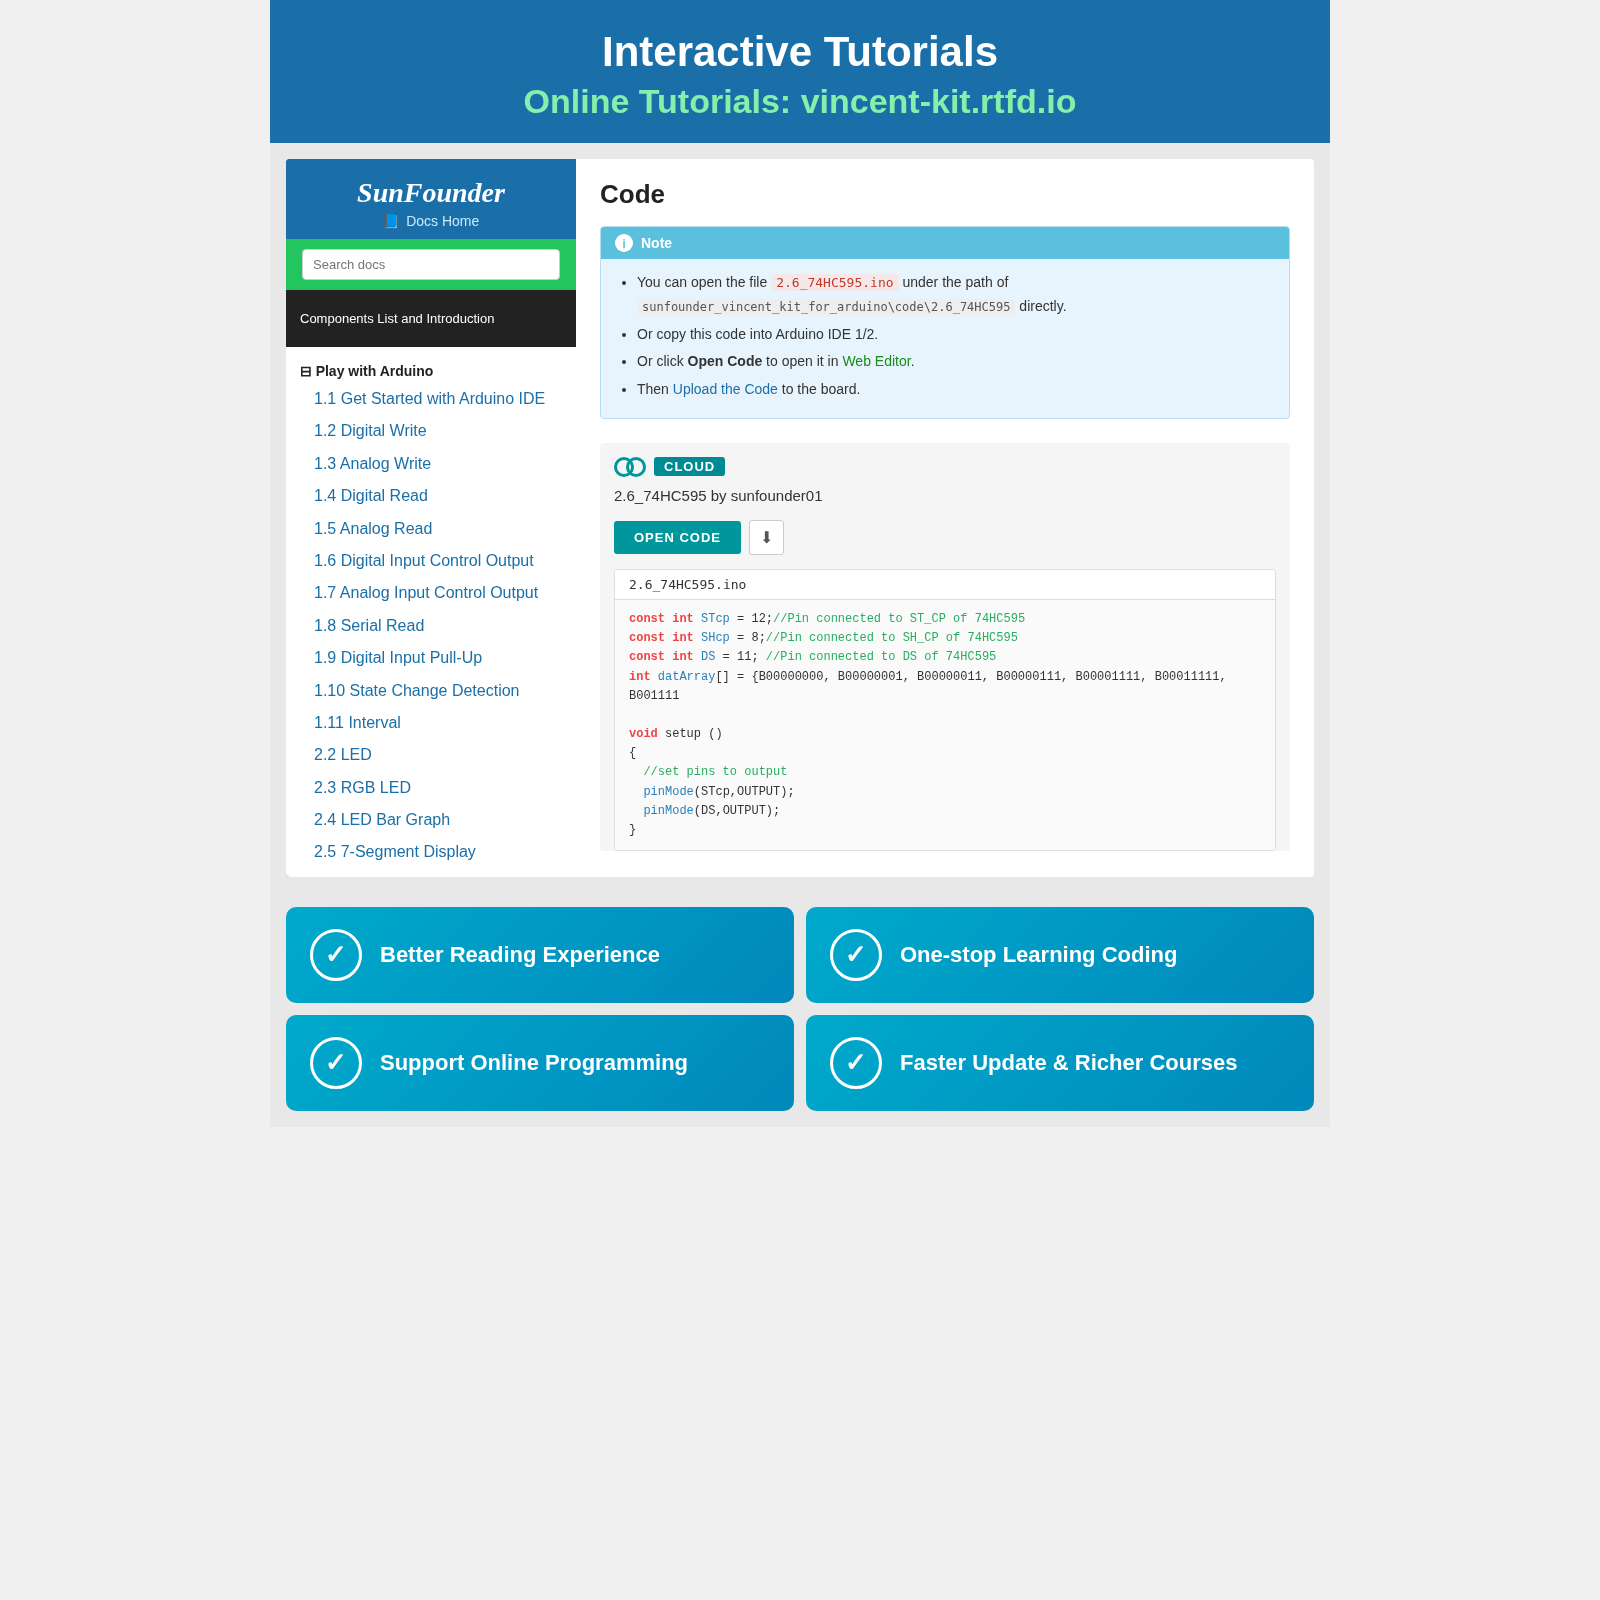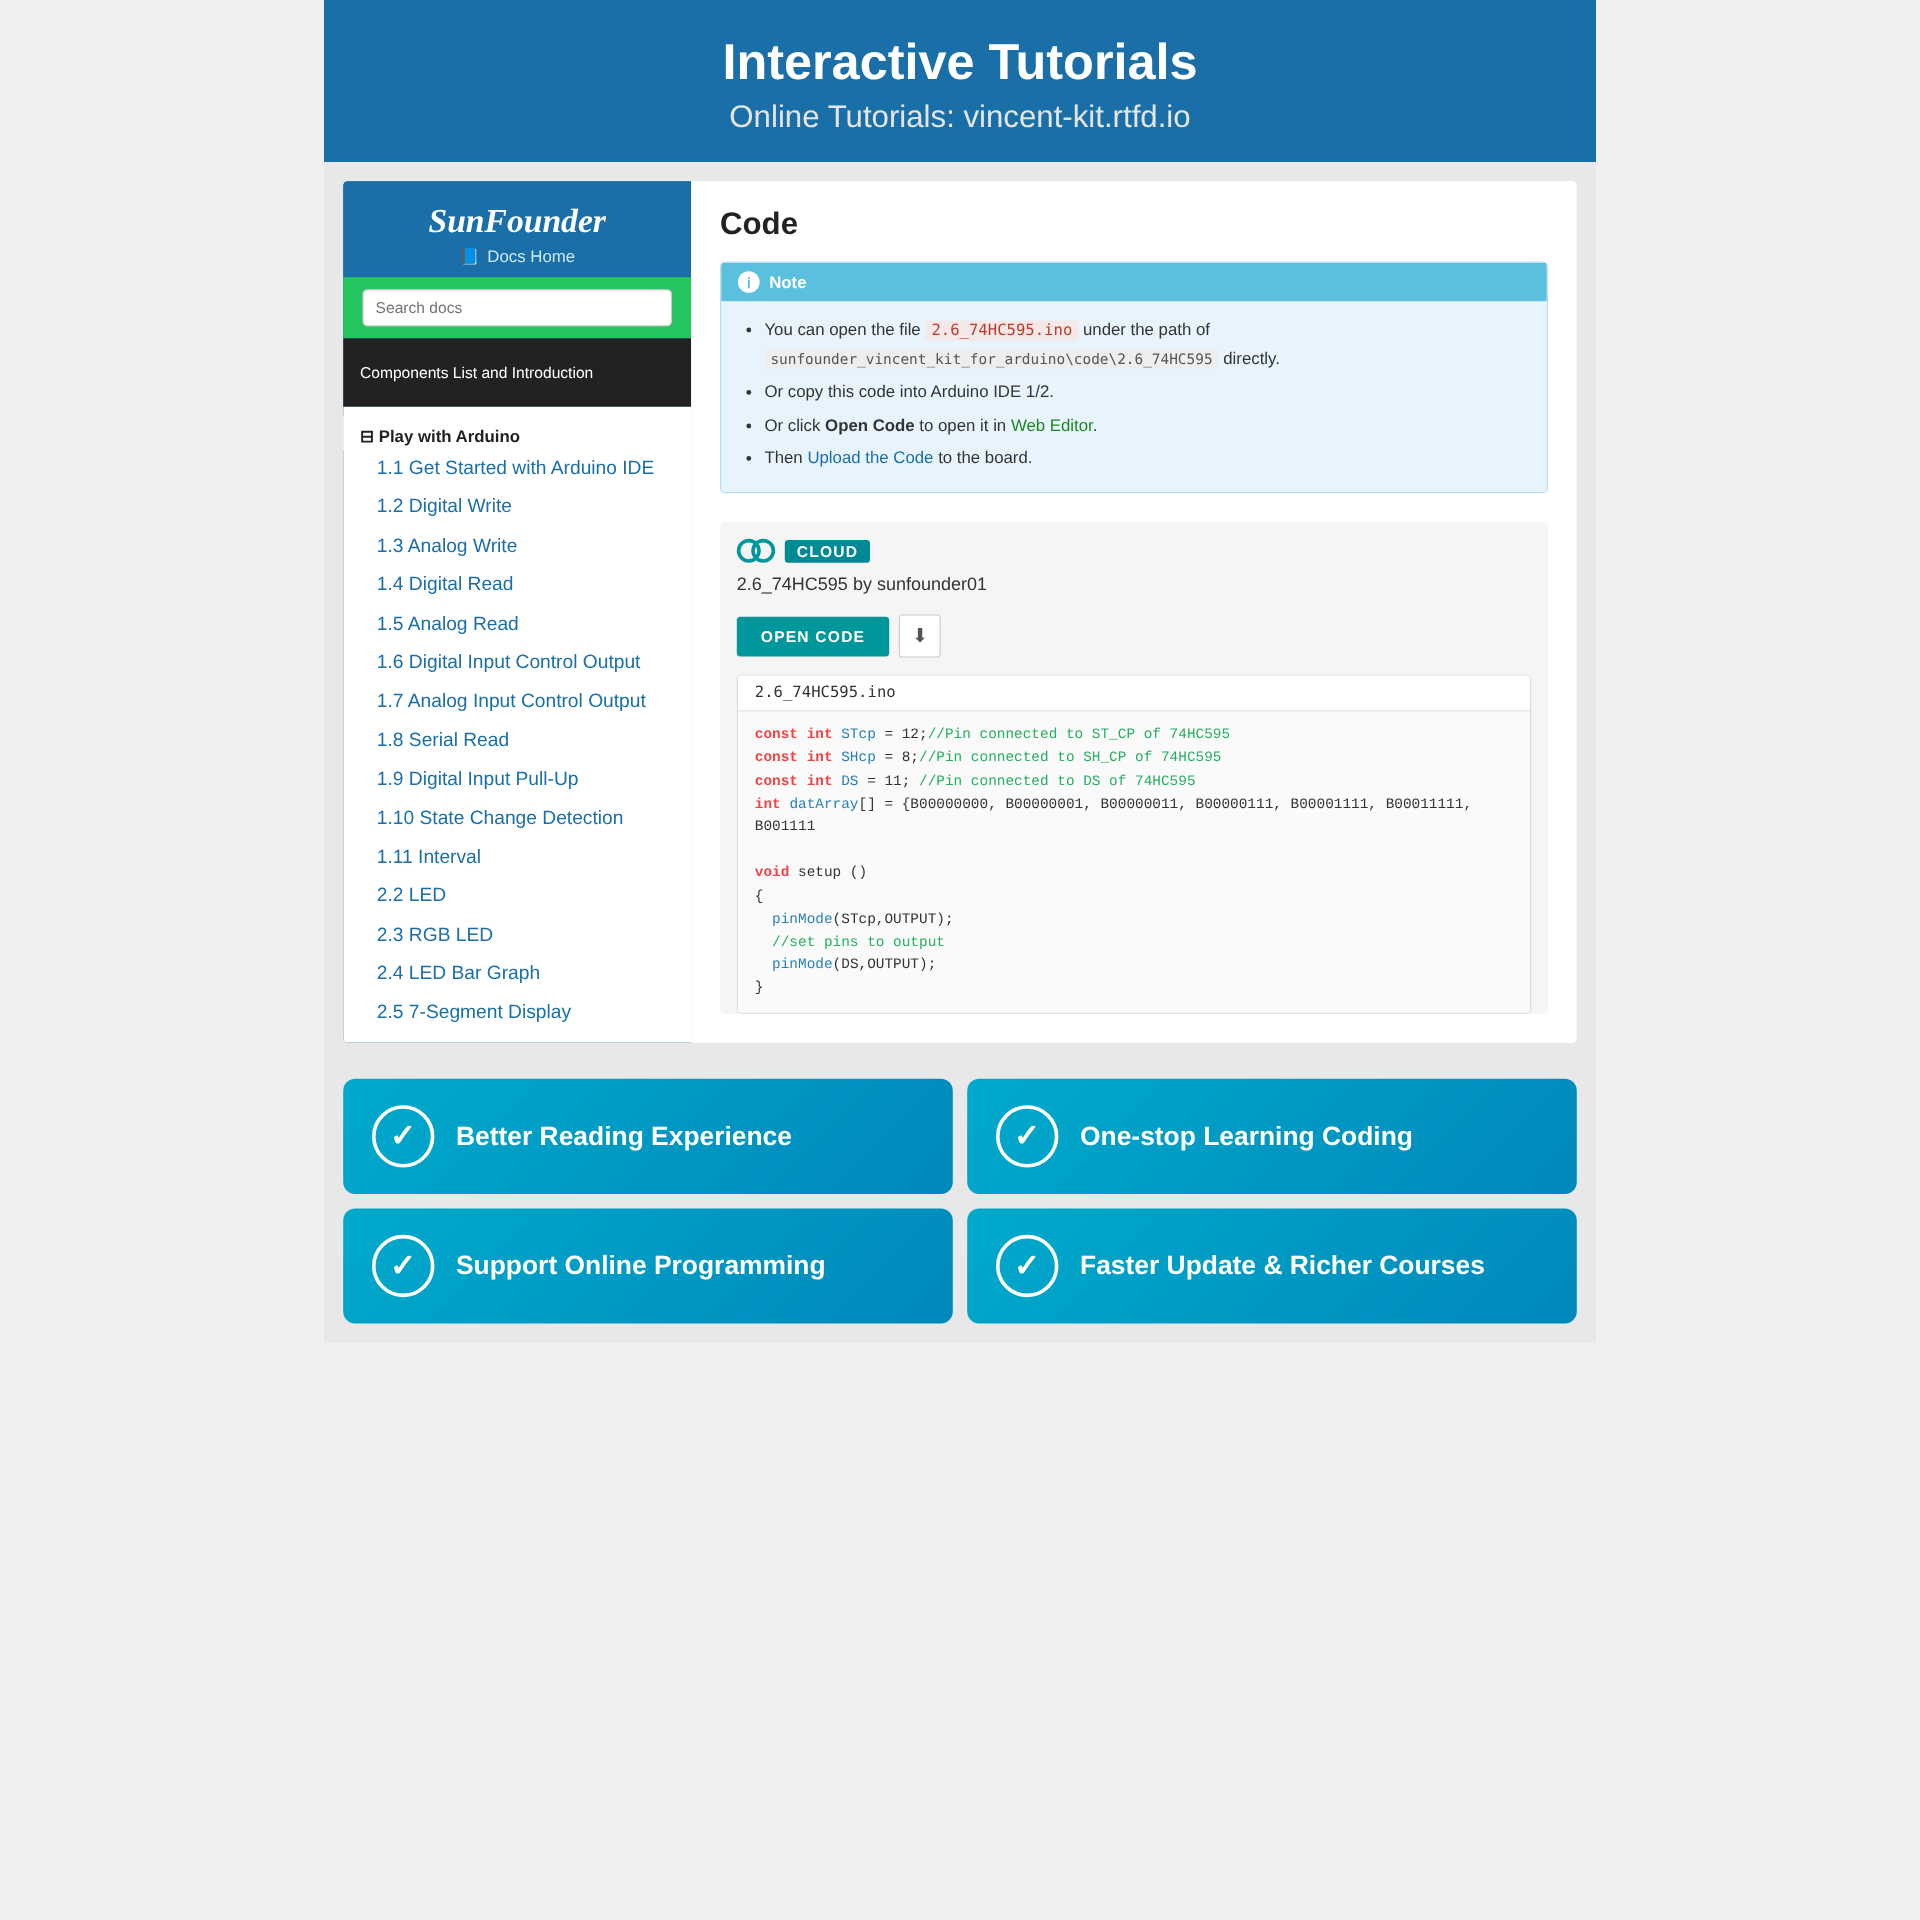--- a/index.html
+++ b/index.html
@@ -16,23 +16,23 @@
       text-align: center;
       padding: 28px 20px 22px;
     }
     .header-title {
       color: #ffffff;
       font-size: 42px;
       font-weight: 900;
       margin-bottom: 6px;
     }
     .header-subtitle {
-      color: #e5e5e5;
-      font-size: 26px;
-      font-weight: 400;
+      color: #86efac;
+      font-size: 34px;
+      font-weight: 700;
     }
 
     
     .main-wrapper {
       background: #e8e8e8;
       padding: 16px;
       display: flex;
       gap: 0;
     }
 
@@ -406,22 +406,22 @@
       <div class="code-block-wrapper">
         <div class="code-filename">2.6_74HC595.ino</div>
         <div class="code-body">
           <div><span class="kw">const int</span> <span class="nm">STcp</span> = 12;<span class="cm">//Pin connected to ST_CP of 74HC595</span></div>
           <div><span class="kw">const int</span> <span class="nm">SHcp</span> = 8;<span class="cm">//Pin connected to SH_CP of 74HC595</span></div>
           <div><span class="kw">const int</span> <span class="nm">DS</span> = 11; <span class="cm">//Pin connected to DS of 74HC595</span></div>
           <div><span class="kw">int</span> <span class="nm">datArray</span>[] = {B00000000, B00000001, B00000011, B00000111, B00001111, B00011111, B001111</div>
           <br>
           <div><span class="kw">void</span> setup ()</div>
           <div>{</div>
+          <div>&nbsp;&nbsp;<span class="cm">//set pins to output</span></div>
           <div>&nbsp;&nbsp;<span class="nm">pinMode</span>(STcp,OUTPUT);</div>
-          <div>&nbsp;&nbsp;<span class="cm">//set pins to output</span></div>
           <div>&nbsp;&nbsp;<span class="nm">pinMode</span>(DS,OUTPUT);</div>
           <div>}</div>
         </div>
       </div>
     </div>
   </div>
 
 </div>
 
 <div class="feature-grid">

